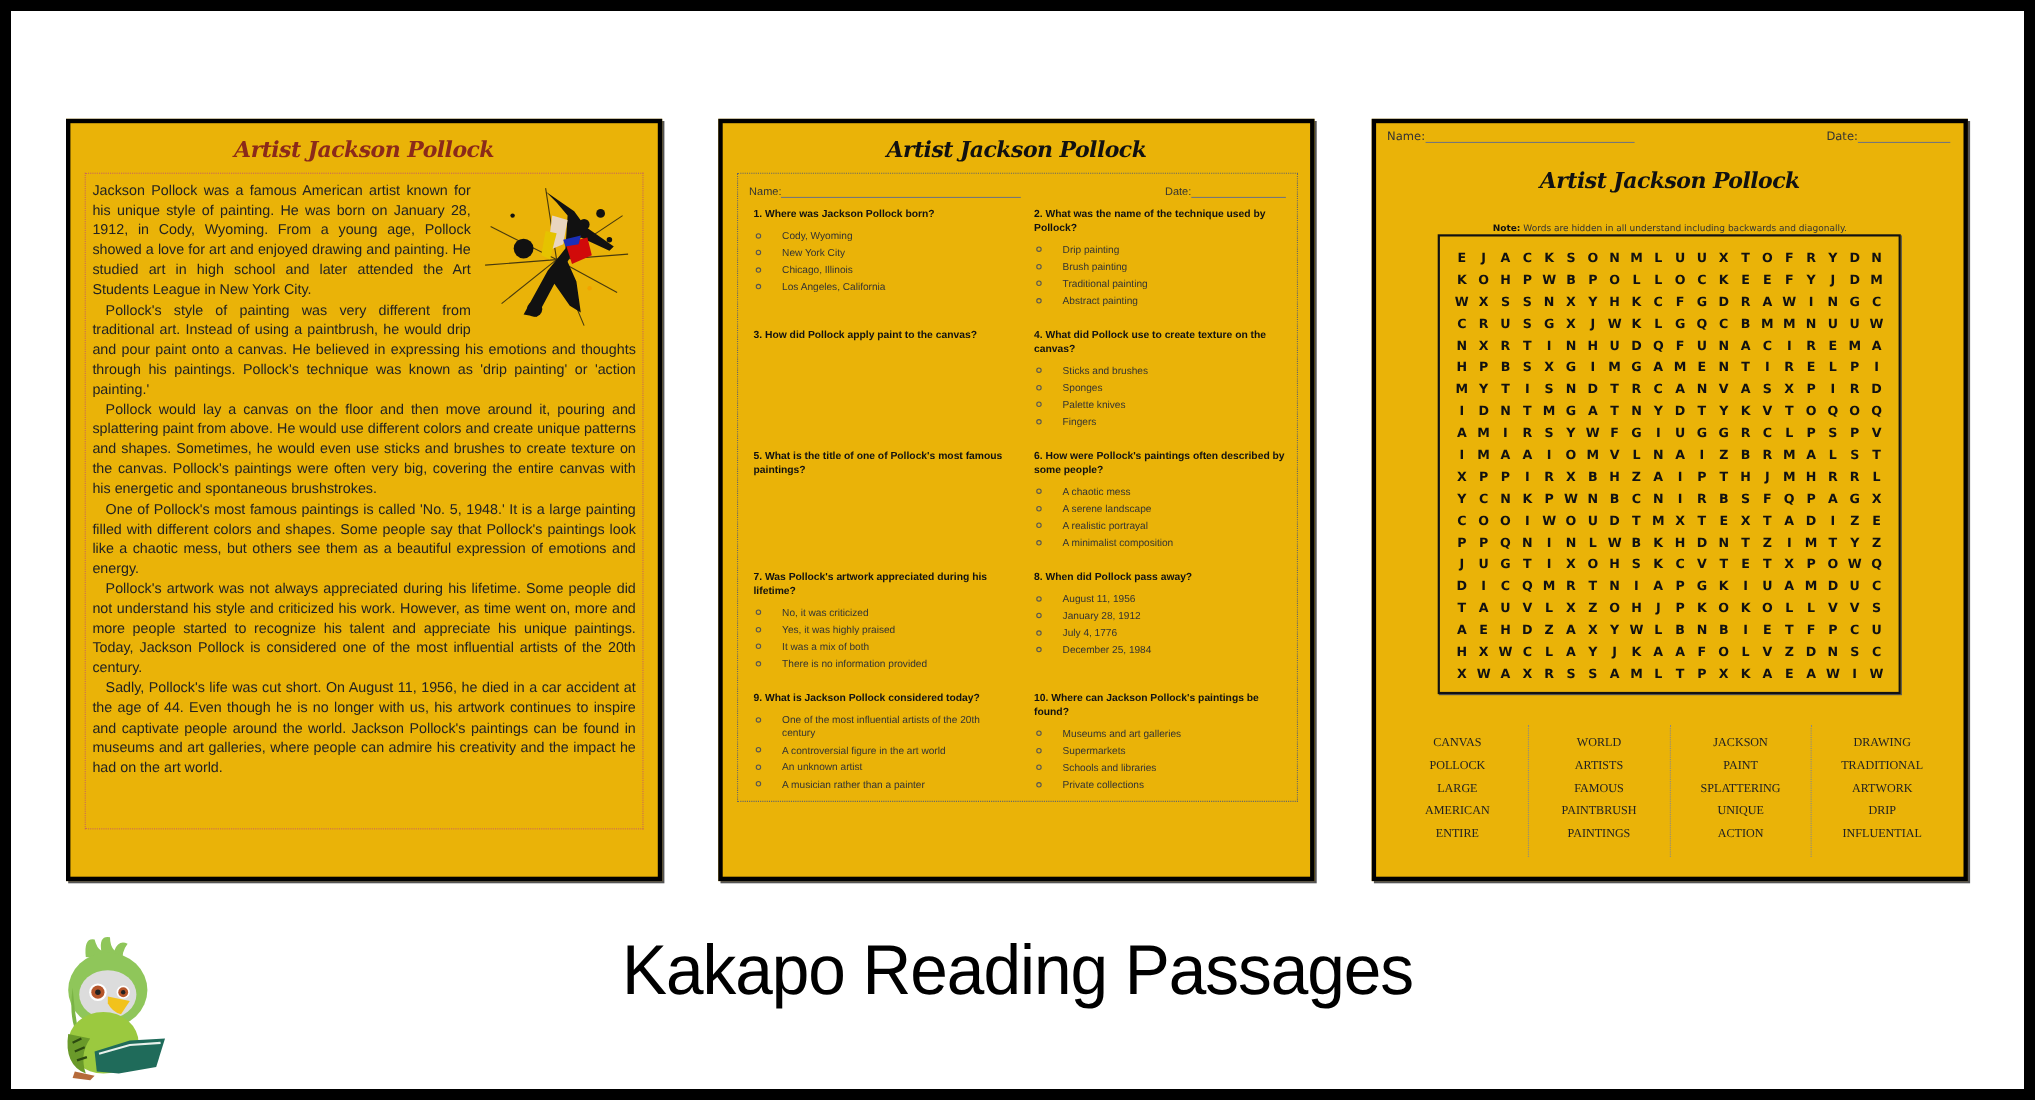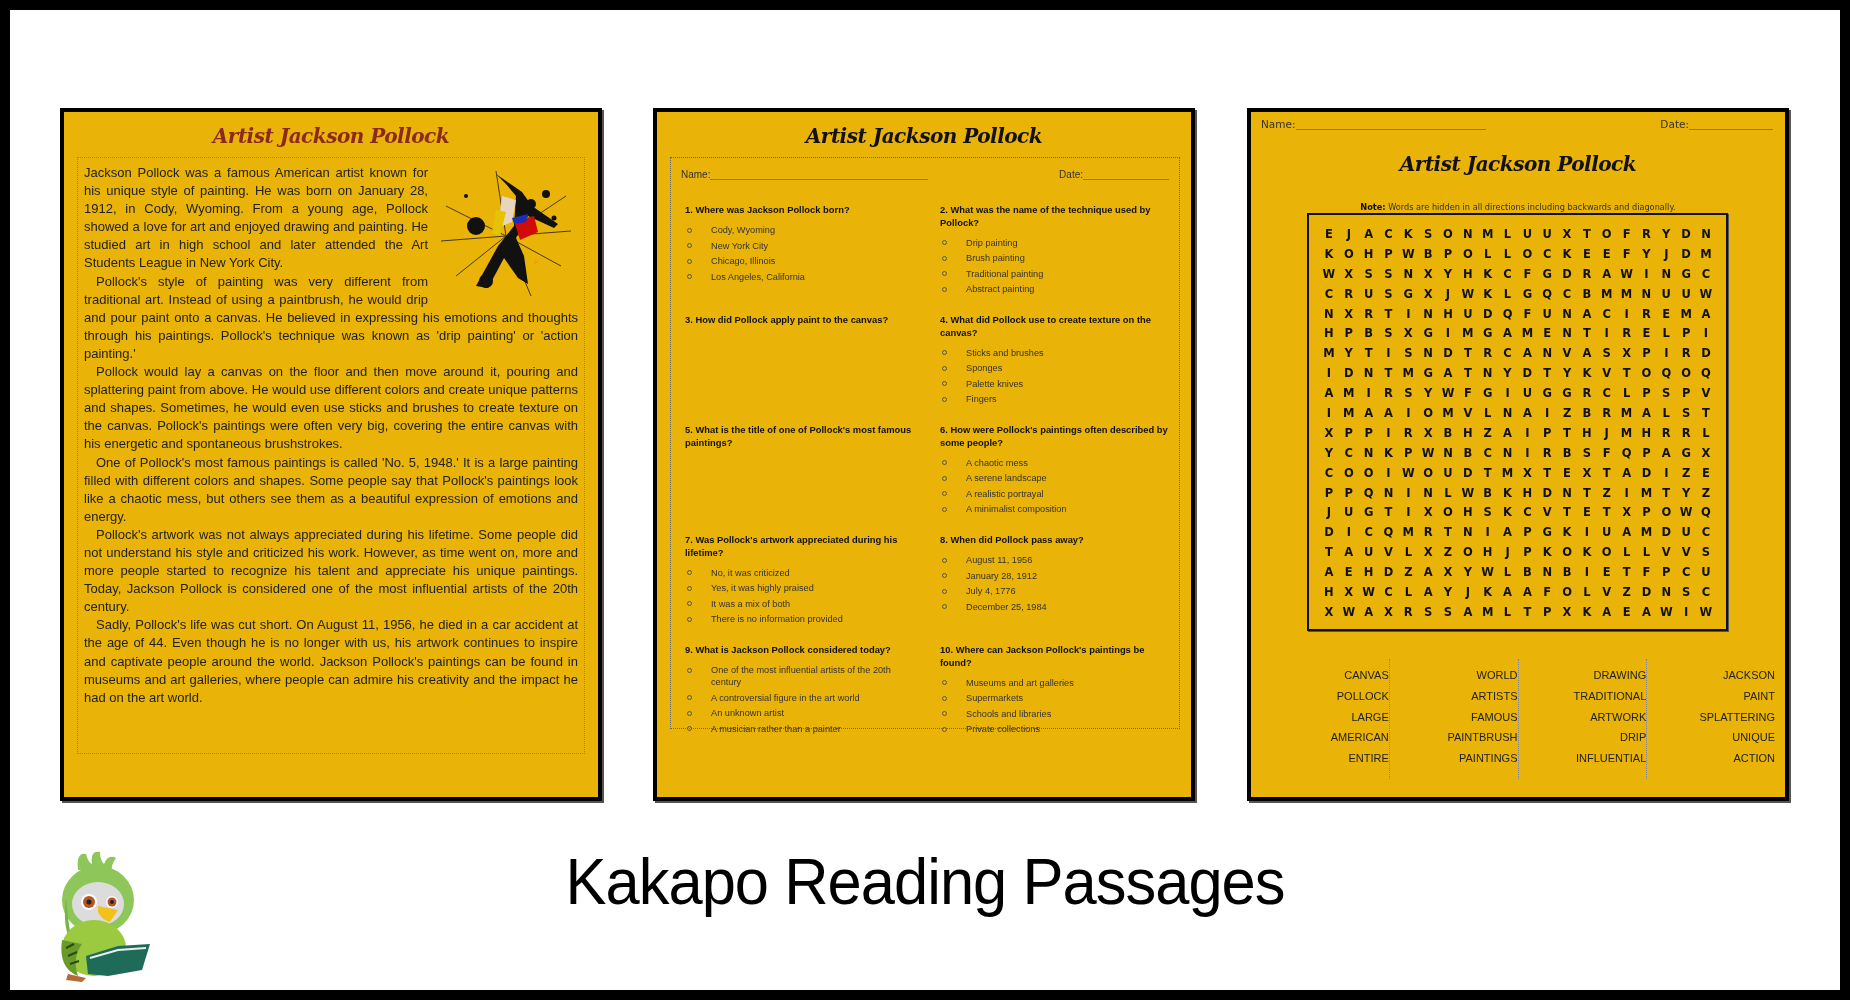--- a/index.html
+++ b/index.html
@@ -47,21 +47,21 @@
     position: absolute; left: 13px; top: 45px; width: 510px; height: 572px;
     border: 1px dotted #666; padding: 4px 10px;
   }
   .quiz-namedate {
     display: flex; justify-content: space-between; font-size: 10px; color: #333;
     font-family: "Liberation Sans", sans-serif; height: 18px; align-items: flex-end;
   }
   .quiz-namedate .line { display: inline-block; border-bottom: 1px solid #777; vertical-align: bottom; }
   .quiz-grid {
     display: grid; grid-template-columns: 1fr 1fr; column-gap: 22px;
-    margin-top: 20px;
+    margin-top: 4px;
   }
   .q { margin-bottom: 10px; min-height: 100px; }
   .q-text {
     font-family: "Liberation Sans", sans-serif; font-weight: bold; font-size: 9.4px;
     line-height: 12.5px; margin: 4px 0 6px 4px; color: #111;
   }
   .q-opts { list-style: none; margin-left: 4px; }
   .q-opts li {
     font-family: "Liberation Sans", sans-serif; font-size: 9.2px; line-height: 15.4px;
     color: #333; display: flex; align-items: flex-start; gap: 12px;
@@ -93,21 +93,21 @@
   .ws-row { display: flex; justify-content: space-between; height: 19.9px; align-items: center; }
   .ws-cell {
     width: 20px; text-align: center; font-family: "DejaVu Sans", sans-serif;
     font-weight: bold; font-size: 11.5px; color: #111;
   }
   .ws-words {
     position: absolute; left: 10px; right: 10px; top: 547px; height: 120px;
     display: flex;
   }
   .ws-col {
-    flex: 1; text-align: right; font-family: Liberation Sans, sans-serif;
+    flex: 1; text-align: center; font-family: Liberation Serif, serif;
     font-size: 11px; line-height: 20.8px; color: #222; padding-top: 6px;
   }
   .ws-col + .ws-col { border-left: 1px dotted #888; }
 
   
   .brand-title {
     position: absolute; left: 0; width: 1850px; top: 845px; text-align: center;
     font-family: "Liberation Sans", sans-serif; font-size: 64px; color: #000;
     letter-spacing: -1px; transform: scaleX(0.96);
   }
@@ -343,21 +343,21 @@
       </div>
   </div>
 </div>
 
 <div class="sheet" id="sheet-search">
   <div class="ws-namedate">
     <span><span>Name:</span><span class="line" style="width:190px"></span></span>
     <span><span>Date:</span><span class="line" style="width:84px"></span></span>
   </div>
   <div class="script-title">Artist Jackson Pollock</div>
-  <div class="ws-note"><b>Note:</b><span> Words are hidden in all directions including backwards and diagonally.</span></div>
+  <div class="ws-note"><b>Note:</b><span> Words are hidden in all understand including backwards and diagonally.</span></div>
   <div class="ws-grid" id="ws-grid">
       <div class="ws-row">
         <span class="ws-cell">E</span>
         <span class="ws-cell">J</span>
         <span class="ws-cell">A</span>
         <span class="ws-cell">C</span>
         <span class="ws-cell">K</span>
         <span class="ws-cell">S</span>
         <span class="ws-cell">O</span>
         <span class="ws-cell">N</span>
@@ -802,32 +802,32 @@
         <div>ENTIRE</div>
       </div>
       <div class="ws-col">
         <div>WORLD</div>
         <div>ARTISTS</div>
         <div>FAMOUS</div>
         <div>PAINTBRUSH</div>
         <div>PAINTINGS</div>
       </div>
       <div class="ws-col">
+        <div>JACKSON</div>
+        <div>PAINT</div>
+        <div>SPLATTERING</div>
+        <div>UNIQUE</div>
+        <div>ACTION</div>
+      </div>
+      <div class="ws-col">
         <div>DRAWING</div>
         <div>TRADITIONAL</div>
         <div>ARTWORK</div>
         <div>DRIP</div>
         <div>INFLUENTIAL</div>
-      </div>
-      <div class="ws-col">
-        <div>JACKSON</div>
-        <div>PAINT</div>
-        <div>SPLATTERING</div>
-        <div>UNIQUE</div>
-        <div>ACTION</div>
       </div>
     </div>
 </div>
 
 <div class="mascot">
   <svg width="120" height="138" viewBox="0 0 120 138">
     <path d="M40 22 Q38 4 48 6 Q50 14 54 16 Q52 2 62 4 Q62 12 66 16 Q70 6 78 10 Q72 18 74 26 Z" fill="#8fc65a"></path>
     <ellipse cx="60" cy="52" rx="36" ry="34" fill="#8fc65a"></ellipse>
     <path d="M28 50 Q24 80 34 96 L30 70 Z" fill="#7ab445"></path>
     <ellipse cx="60" cy="56" rx="26" ry="22" fill="#dcdcdc"></ellipse>

